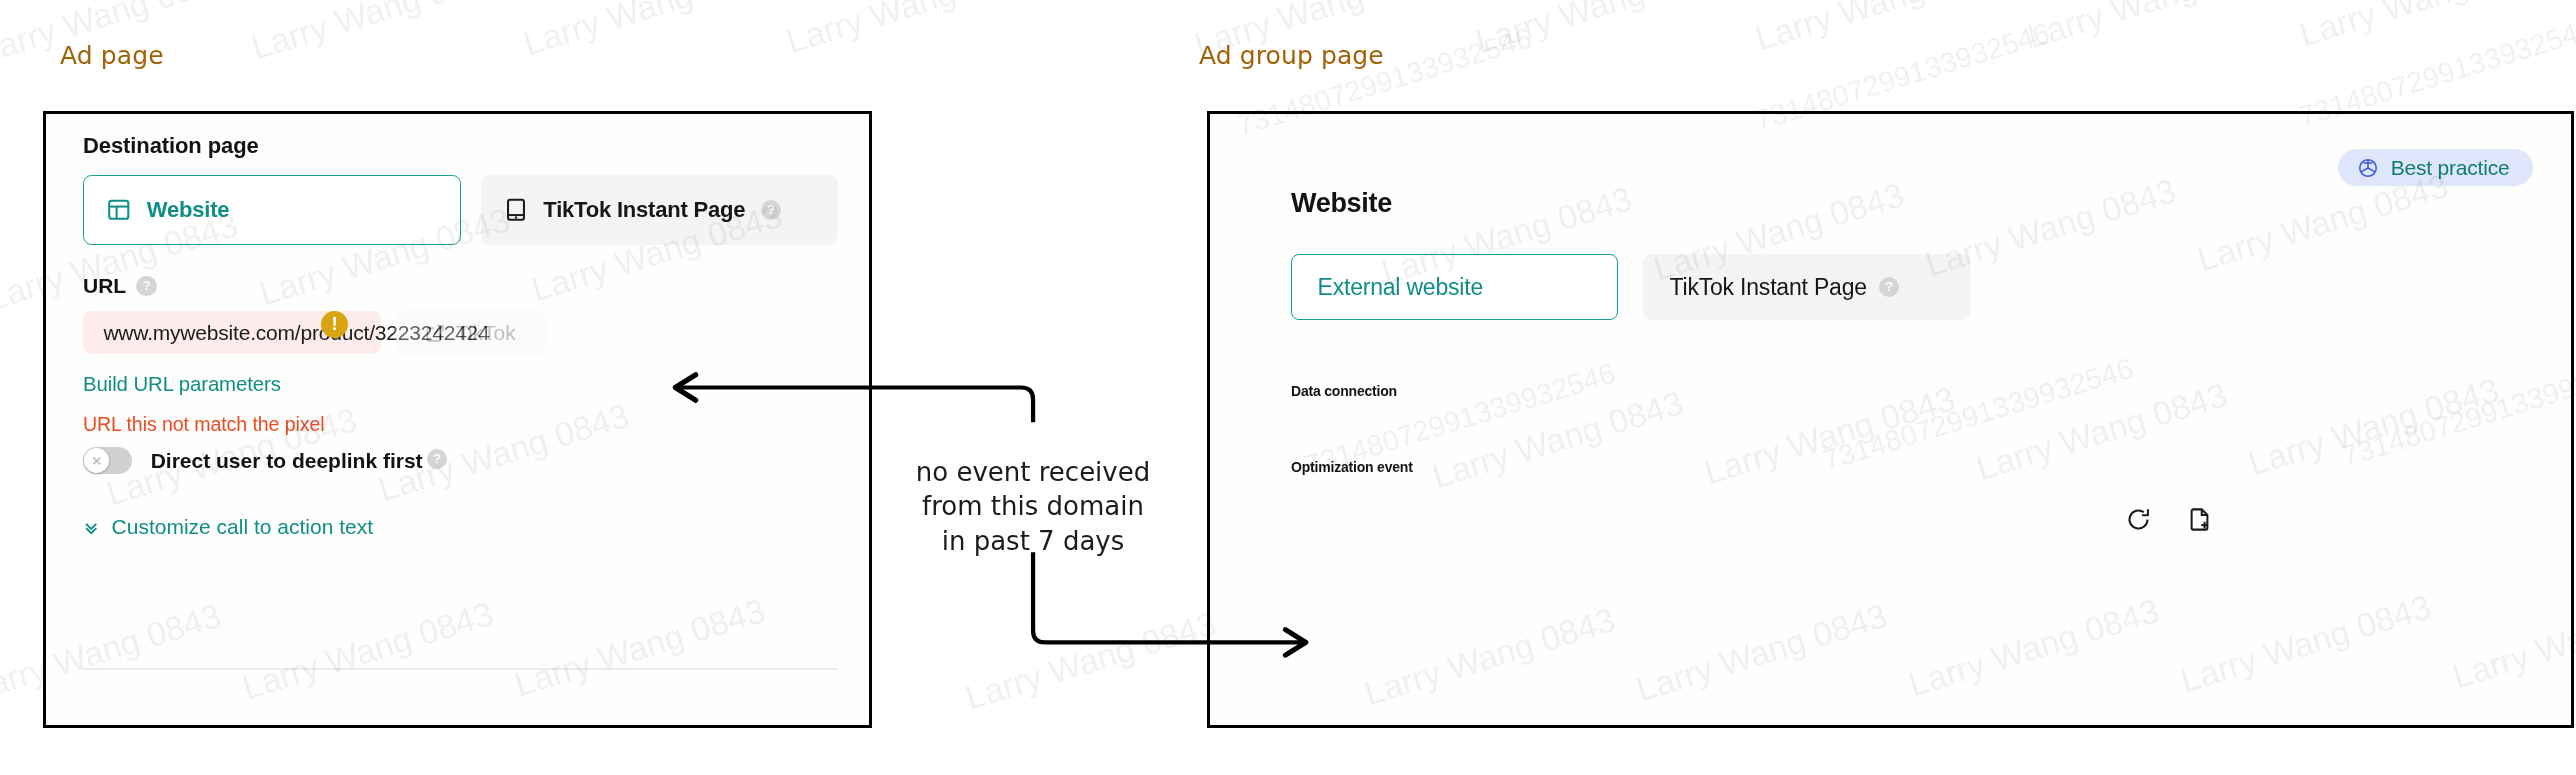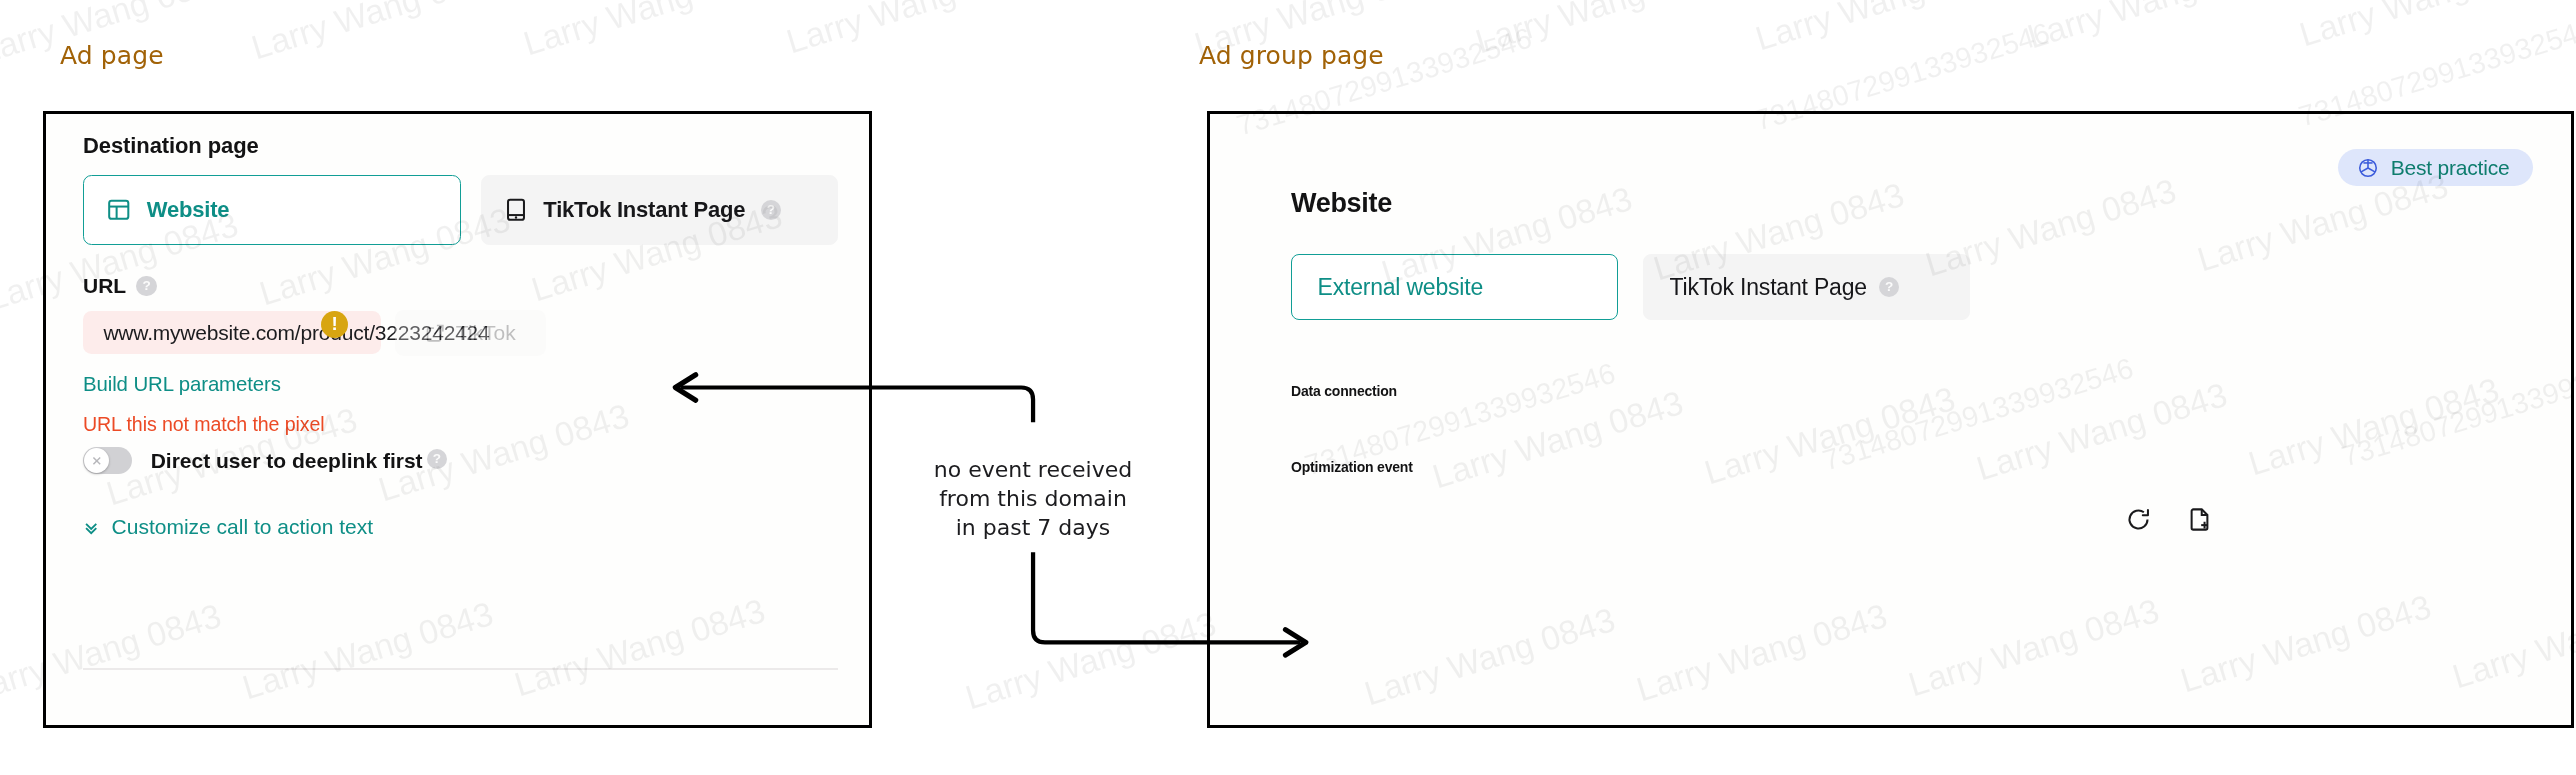--- a/index.html
+++ b/index.html
@@ -149,21 +149,21 @@
     background:#dee6fb; border-radius:22px; padding:0 24px 0 18.7px;
     height:37px;
   }
   .best-practice .bp-text {
     font-size:21px; color:#0e7d6e; letter-spacing:-0.2px; white-space:nowrap;
   }
 
   
   .connector { position:absolute; left:0; top:0; width:2576px; height:775px; z-index:30; pointer-events:none; }
   .anno {
-    position:absolute; text-align:center; font-size:22px; color:#1c1c1f;
+    position:absolute; text-align:center; font-size:26px; color:#1c1c1f;
     line-height:1.32; font-family:"DejaVu Sans", sans-serif; z-index:31;
     white-space:pre-line;
   }
 </style>
 </head>
 <body>
 
 <div class="stage">
 
   <div class="wm-layer">

